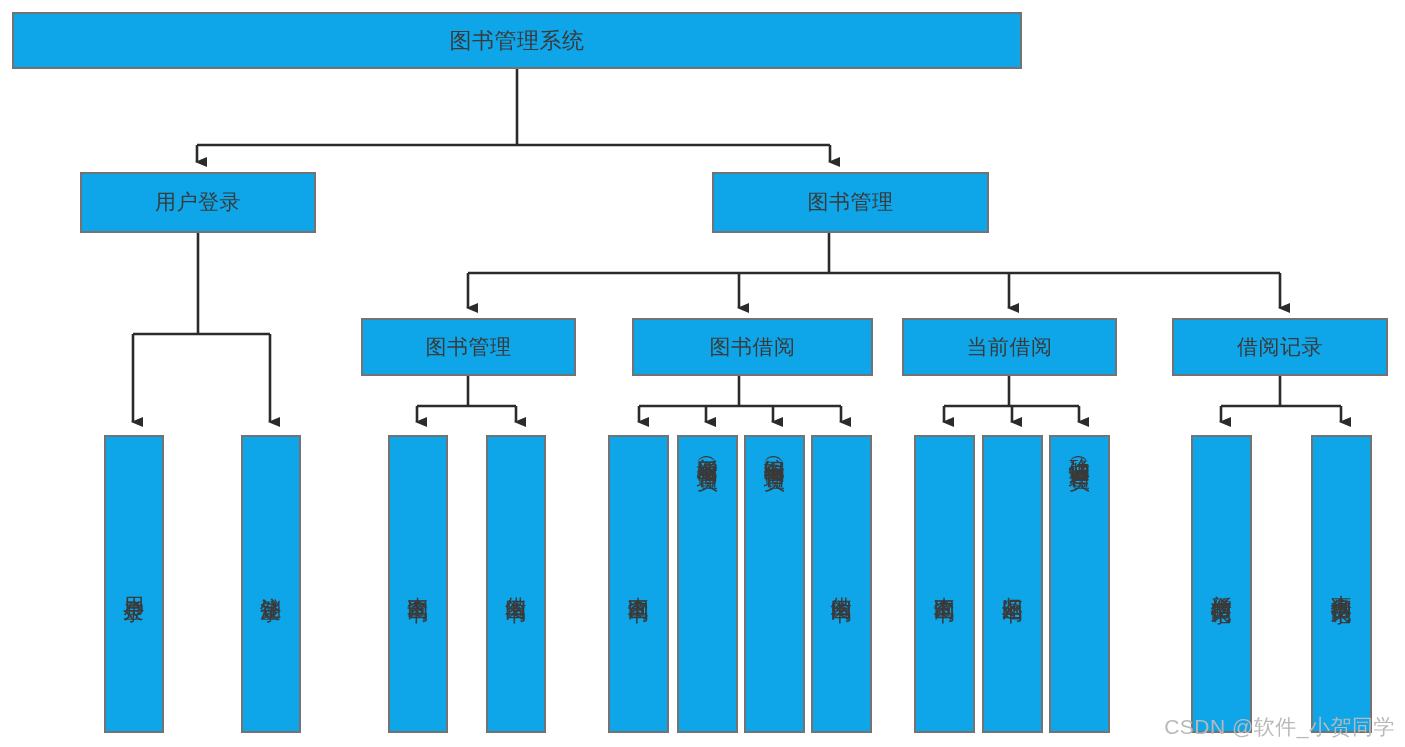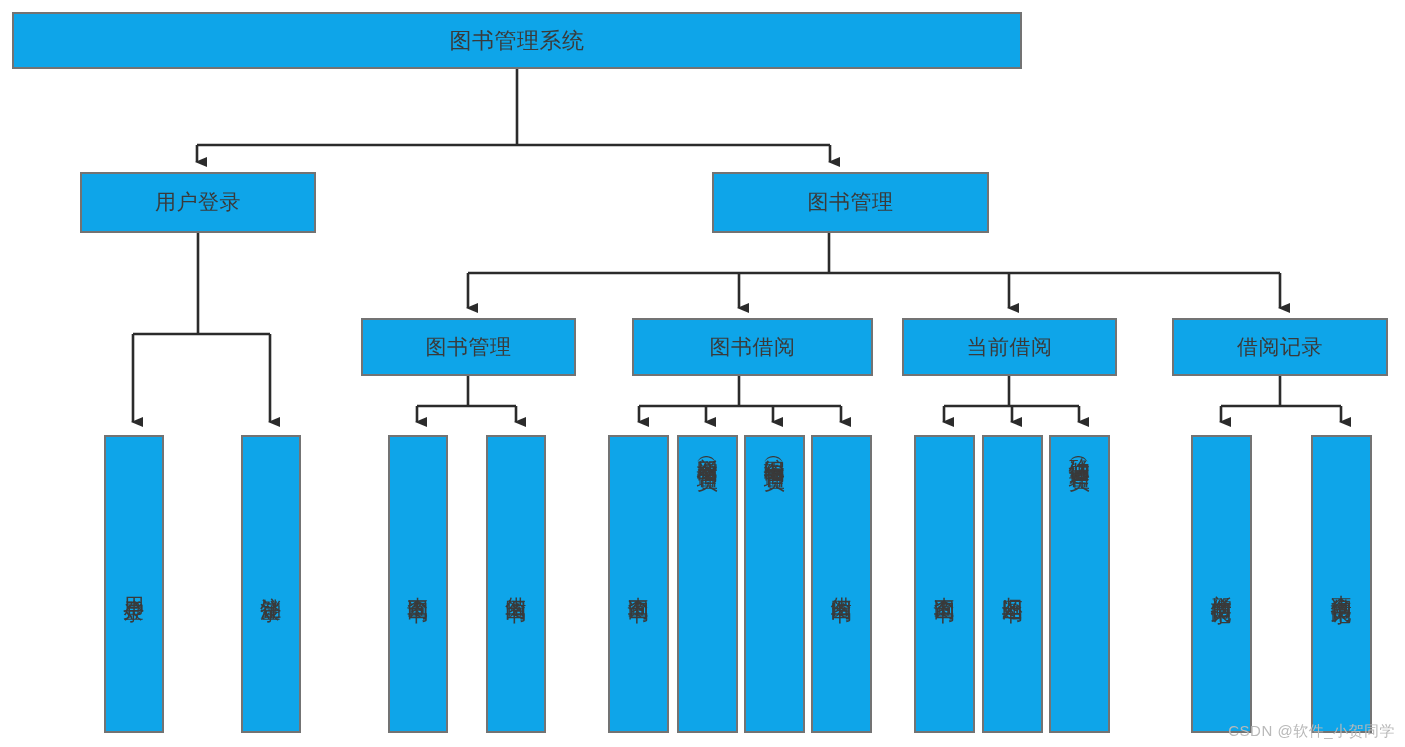--- a/index.html
+++ b/index.html
@@ -72,21 +72,21 @@
     margin-top: 0;
   }
   .leaf.center-v {
     align-items: center;
     padding-top: 0;
   }
   #watermark {
     position: absolute;
     right: 10px;
     bottom: 6px;
-    font-size: 15px;
+    font-size: 21px;
     color: #b9b9b9;
     letter-spacing: 0.5px;
     white-space: nowrap;
     font-family: "Liberation Sans", "DejaVu Sans", sans-serif;
   }
 </style>
 </head>
 <body>
 
 <div id="canvas">

